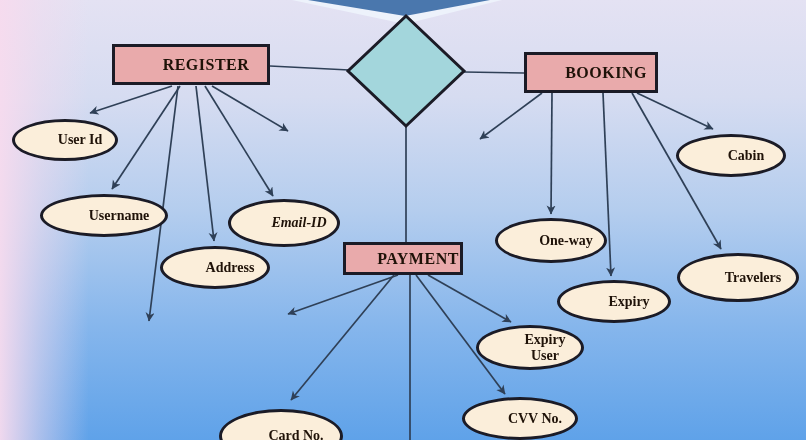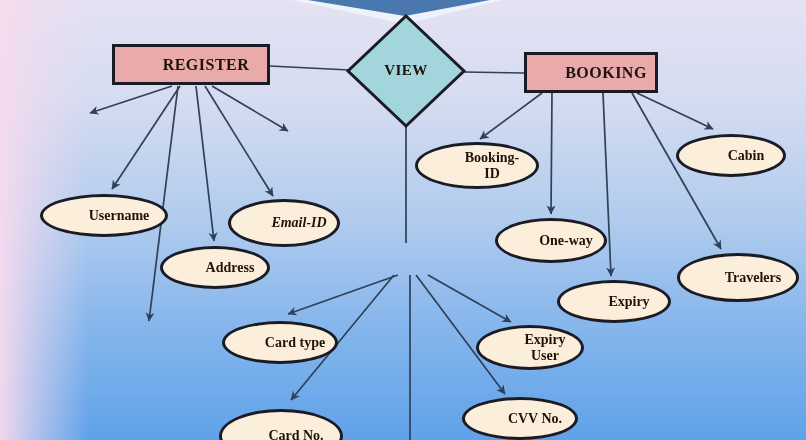--- a/index.html
+++ b/index.html
@@ -72,41 +72,35 @@
     <line x1="637" y1="93" x2="713" y2="129" marker-end="url(#arr)"></line>
 
     <line x1="398" y1="275" x2="288" y2="314" marker-end="url(#arr)"></line>
     <line x1="394" y1="275" x2="291" y2="400" marker-end="url(#arr)"></line>
     <line x1="428" y1="275" x2="511" y2="322" marker-end="url(#arr)"></line>
     <line x1="416" y1="275" x2="505" y2="394" marker-end="url(#arr)"></line>
 
     <polygon points="406,16 464,71 406,126 348,71" style="fill:var(--relationship-fill,#a3d6dc);stroke:var(--shape-border,#1b1b26);stroke-width:3"></polygon>
   </svg>
 
-  <div class="diamond-label">VIEW</div>
 
   <div class="node entity" style="left:112px;top:44px;width:158px;height:41px;">REGISTER</div>
   <div class="node entity" style="left:524px;top:52px;width:134px;height:41px;">BOOKING</div>
+  <div class="node entity" style="left:343px;top:242px;width:120px;height:33px;">PAYMENT</div>
 
+  <div class="node attr" style="left:12px;top:119px;width:106px;height:42px;">User Id</div>
   <div class="node attr" style="left:40px;top:194px;width:128px;height:43px;text-align:center;">Username</div>
   <div class="node attr" style="left:228px;top:199px;width:112px;height:48px;font-style:italic;">Email-ID</div>
   <div class="node attr" style="left:160px;top:246px;width:110px;height:43px;">Address</div>
 
-  <div class="node attr two-line" style="left:415px;top:142px;width:124px;height:47px;">
-    <div>
-      <span>Booking-</span>
-      <span>ID</span>
-    </div>
-  </div>
   <div class="node attr" style="left:495px;top:218px;width:112px;height:45px;">One-way</div>
   <div class="node attr" style="left:557px;top:280px;width:114px;height:43px;">Expiry</div>
   <div class="node attr" style="left:676px;top:134px;width:110px;height:43px;text-align:center;">Cabin</div>
   <div class="node attr" style="left:677px;top:253px;width:122px;height:49px;">Travelers</div>
 
-  <div class="node attr" style="left:222px;top:321px;width:116px;height:43px;">Card type</div>
   <div class="node attr" style="left:219px;top:409px;width:124px;height:54px;">Card No.</div>
   <div class="node attr two-line" style="left:476px;top:325px;width:108px;height:45px;">
     <div>
       <span>Expiry</span>
       <span>User</span>
     </div>
   </div>
   <div class="node attr" style="left:462px;top:397px;width:116px;height:43px;">CVV No.</div>
 
 </div>

